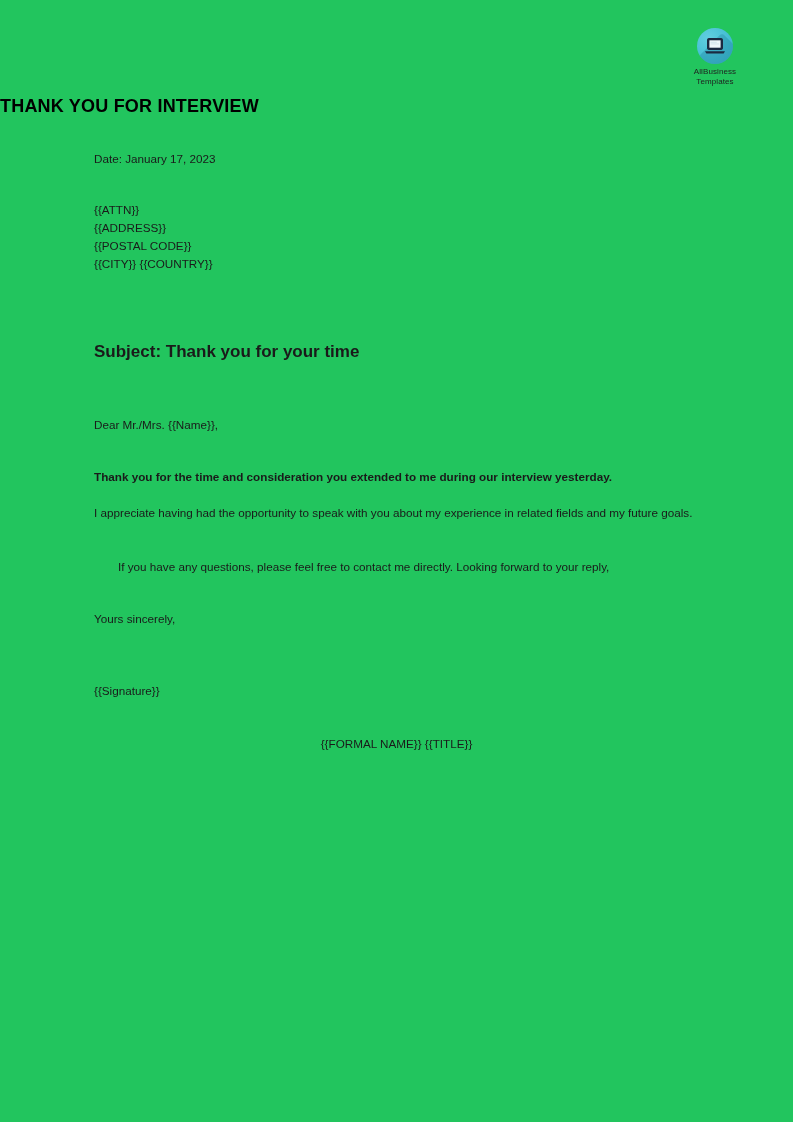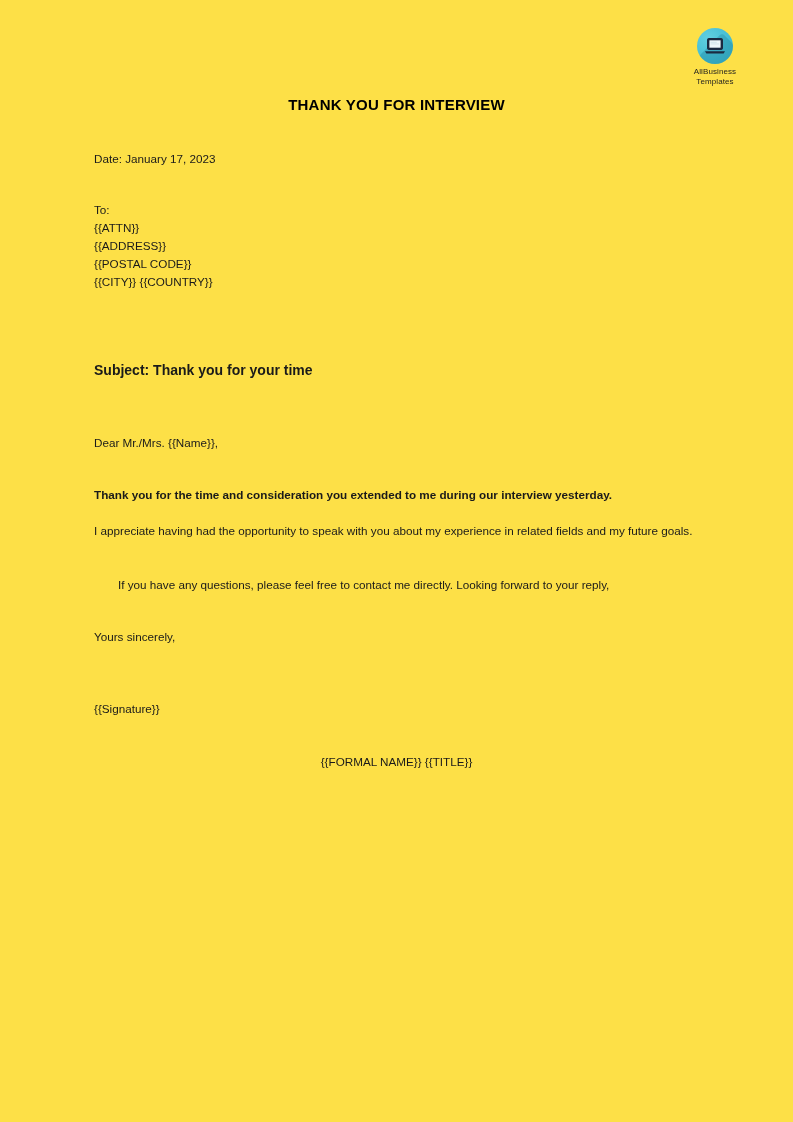--- a/index.html
+++ b/index.html
@@ -8,21 +8,21 @@
     background: #ffffff;
   }
   body {
     font-family: "Liberation Sans", sans-serif;
     color: #1a1a1a;
   }
   .page {
     position: relative;
     width: 793px;
     height: 1122px;
-    background: #fde047;
+    background: #22c55e;
     overflow: hidden;
   }
 
   
   .logo-block {
     position: absolute;
     left: 676px;
     top: 28px;
     width: 78px;
     text-align: center;
@@ -63,22 +63,21 @@
     color: #1f1f1f;
     letter-spacing: 0.1px;
   }
 
   
   .doc-title {
     position: absolute;
     left: 0;
     top: 96px;
     width: 793px;
-    text-align: center;
-    font-size: 15px;
+    font-size: 18px;
     font-weight: bold;
     letter-spacing: 0.2px;
     color: #000000;
   }
 
   
   .body-area {
     position: absolute;
     left: 94px;
     top: 150px;
@@ -93,21 +92,21 @@
   .date-line { margin: 0 0 0 0; }
 
   .to-block {
     margin-top: 33px;
   }
   .to-block .line { display: block; }
 
   .subject-line {
     margin-top: 70px;
     font-weight: bold;
-    font-size: 14px;
+    font-size: 17px;
   }
 
   .salutation {
     margin-top: 55px;
   }
 
   .para {
     margin-top: 34px;
     font-weight: bold;
   }
@@ -147,21 +146,20 @@
     </div>
   </div>
 
   <div class="doc-title">THANK YOU FOR INTERVIEW</div>
 
   <div class="body-area">
 
     <div class="date-line">Date: January 17, 2023</div>
 
     <div class="to-block">
-      <span class="line">To:</span>
       <span class="line">{{ATTN}}</span>
       <span class="line">{{ADDRESS}}</span>
       <span class="line">{{POSTAL CODE}}</span>
       <span class="line">{{CITY}} {{COUNTRY}}</span>
     </div>
 
     <div class="subject-line">Subject: Thank you for your time</div>
 
     <div class="salutation">Dear Mr./Mrs. {{Name}},</div>
 

